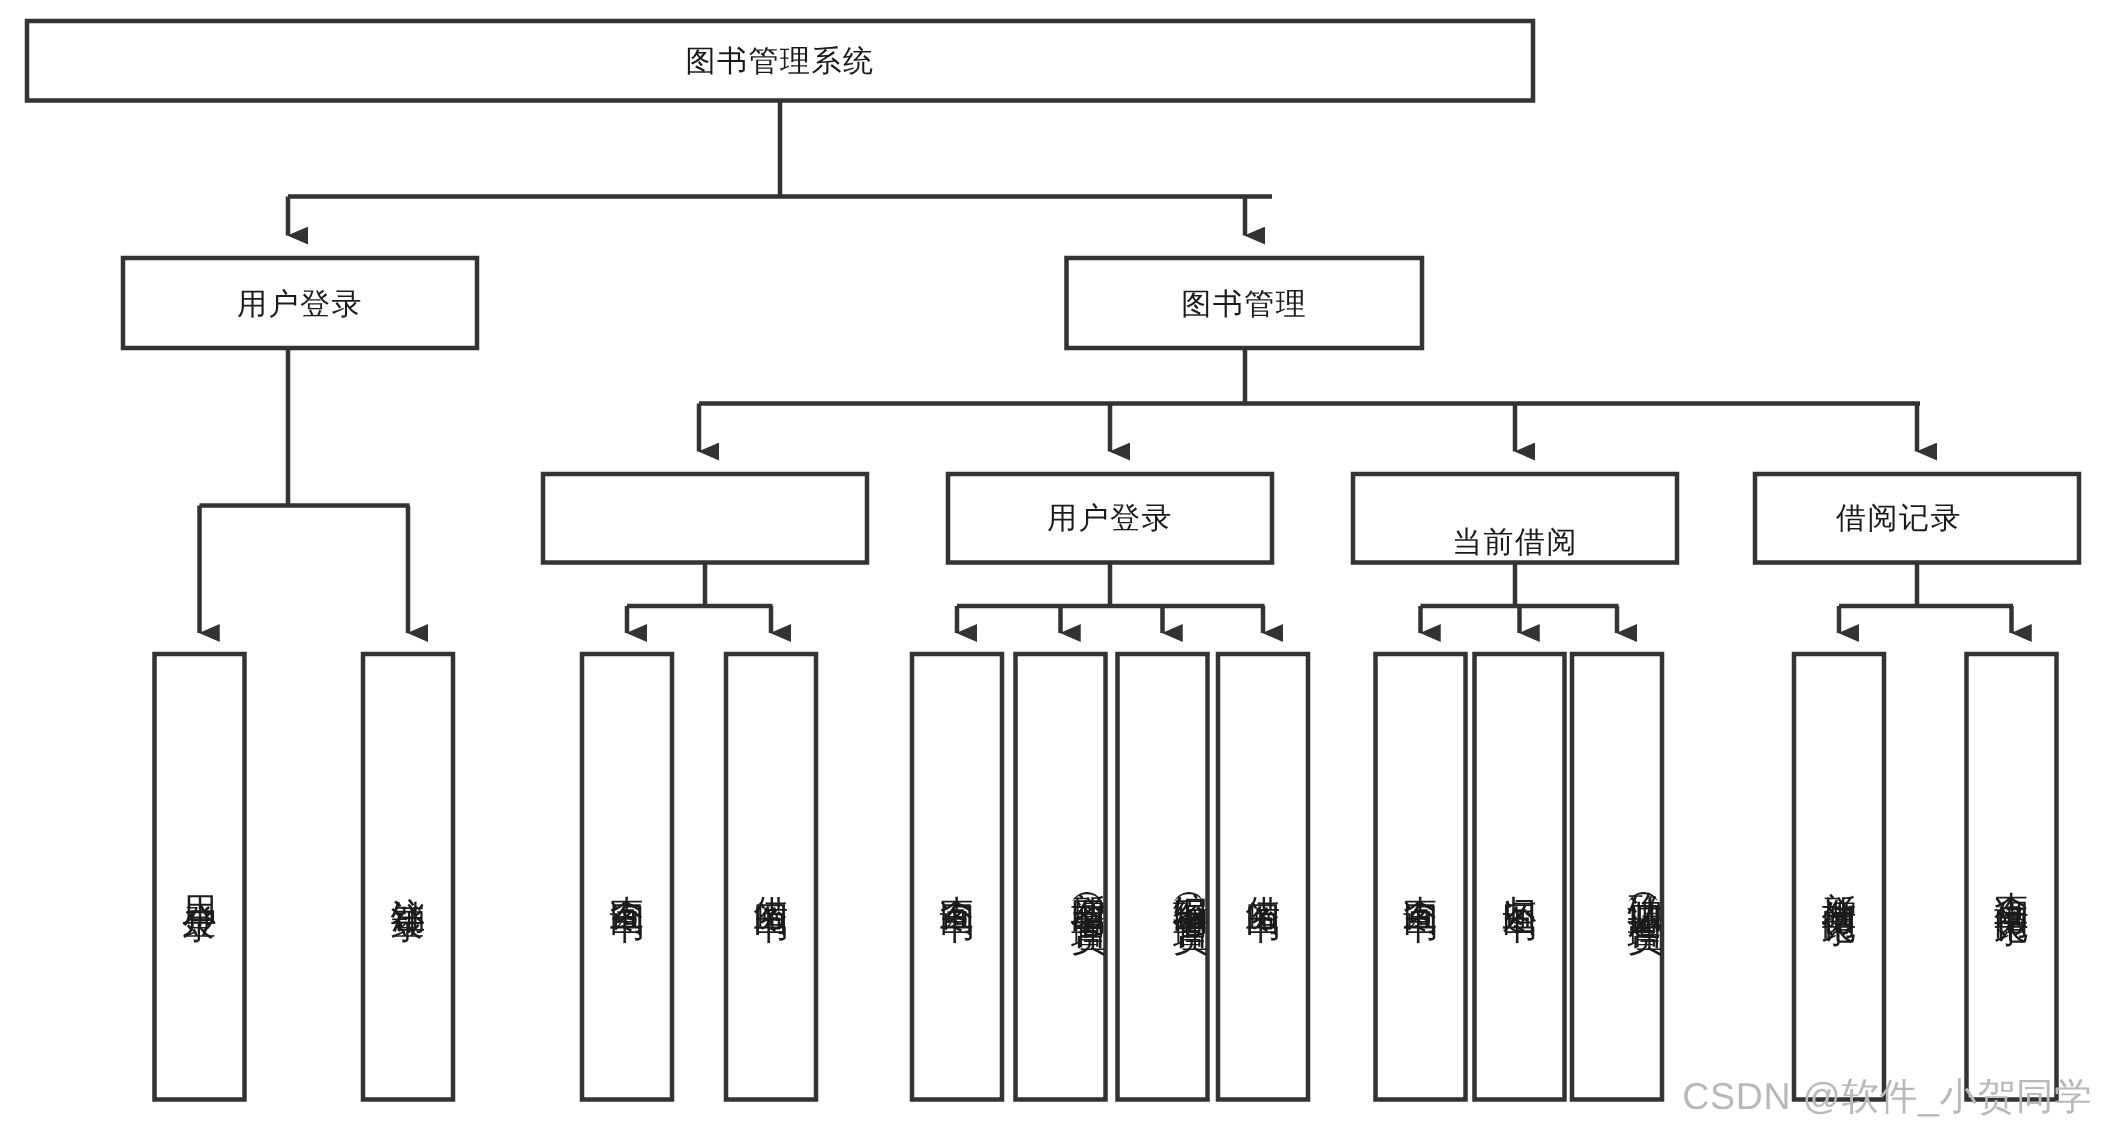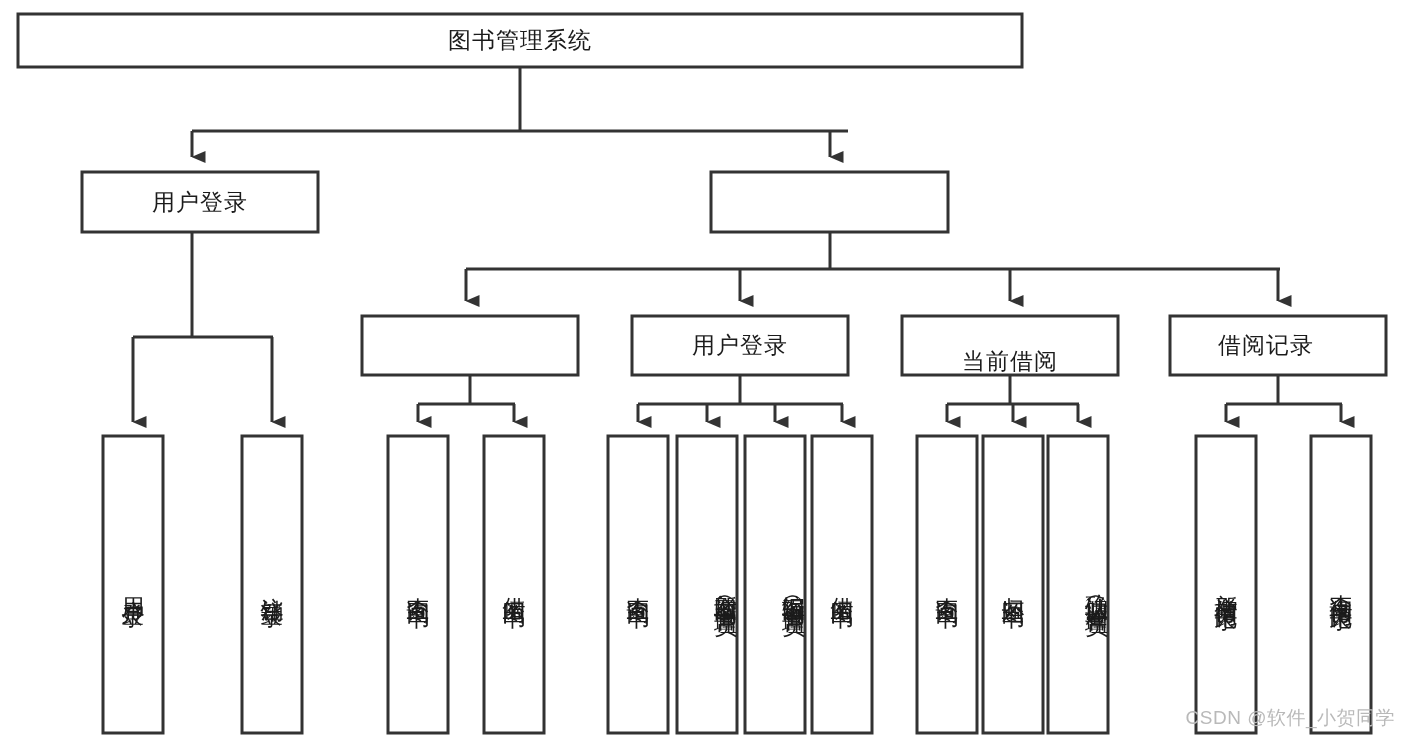--- a/index.html
+++ b/index.html
@@ -40,21 +40,21 @@
   }
   .arrow-head {
     fill: #333333;
   }
   .node-label-h {
     position: absolute;
     display: flex;
     align-items: center;
     justify-content: center;
     font-family: Liberation Serif, serif;
-    font-size: 23px;
+    font-size: 20px;
     color: #1b1b1b;
     letter-spacing: 1px;
     white-space: nowrap;
     pointer-events: none;
   }
   .node-label-v {
     position: absolute;
     display: flex;
     align-items: center;
     justify-content: center;
@@ -64,23 +64,23 @@
     writing-mode: vertical-rl;
     text-orientation: upright;
     letter-spacing: 3px;
     white-space: nowrap;
     pointer-events: none;
     line-height: 1;
   }
   #watermark {
     position: absolute;
     right: 10px;
-    bottom: 16px;
+    bottom: 0;
     font-family: "Liberation Sans", sans-serif;
-    font-size: 19px;
+    font-size: 25px;
     color: #b9b9b9;
     white-space: nowrap;
     letter-spacing: 0.5px;
   }
 </style>
 </head>
 <body>
 
 <div id="diagram-root">
 
@@ -170,20 +170,21 @@
     <rect class="node-box" x="983" y="436" width="60" height="297"></rect>
     <rect class="node-box" x="1048" y="436" width="60" height="297"></rect>
 
     <rect class="node-box" x="1196" y="436" width="60" height="297"></rect>
     <rect class="node-box" x="1311" y="436" width="60" height="297"></rect>
   </svg>
 
   <div class="node-label-h" style="left:18px; top:14px; width:1004px; height:53px;">图书管理系统</div>
 
   <div class="node-label-h" style="left:82px; top:172px; width:236px; height:60px;">用户登录</div>
+  <div class="node-label-h" style="left:711px; top:172px; width:237px; height:60px;">图书管理</div>
 
   <div class="node-label-h" style="left:632px; top:316px; width:216px; height:59px;">用户登录</div>
   <div class="node-label-h" style="left:902px; top:316px; width:216px; height:59px;margin-top:16px;">当前借阅</div>
   <div class="node-label-h" style="left:1170px; top:316px; width:192px; height:59px;">借阅记录</div>
 
   <div class="node-label-v" style="left:103px; top:436px; width:60px; height:297px;">用户登录</div>
   <div class="node-label-v" style="left:242px; top:436px; width:60px; height:297px;">注销登录</div>
 
   <div class="node-label-v" style="left:388px; top:436px; width:60px; height:297px;">查询图书</div>
   <div class="node-label-v" style="left:484px; top:436px; width:60px; height:297px;">借阅图书</div>

